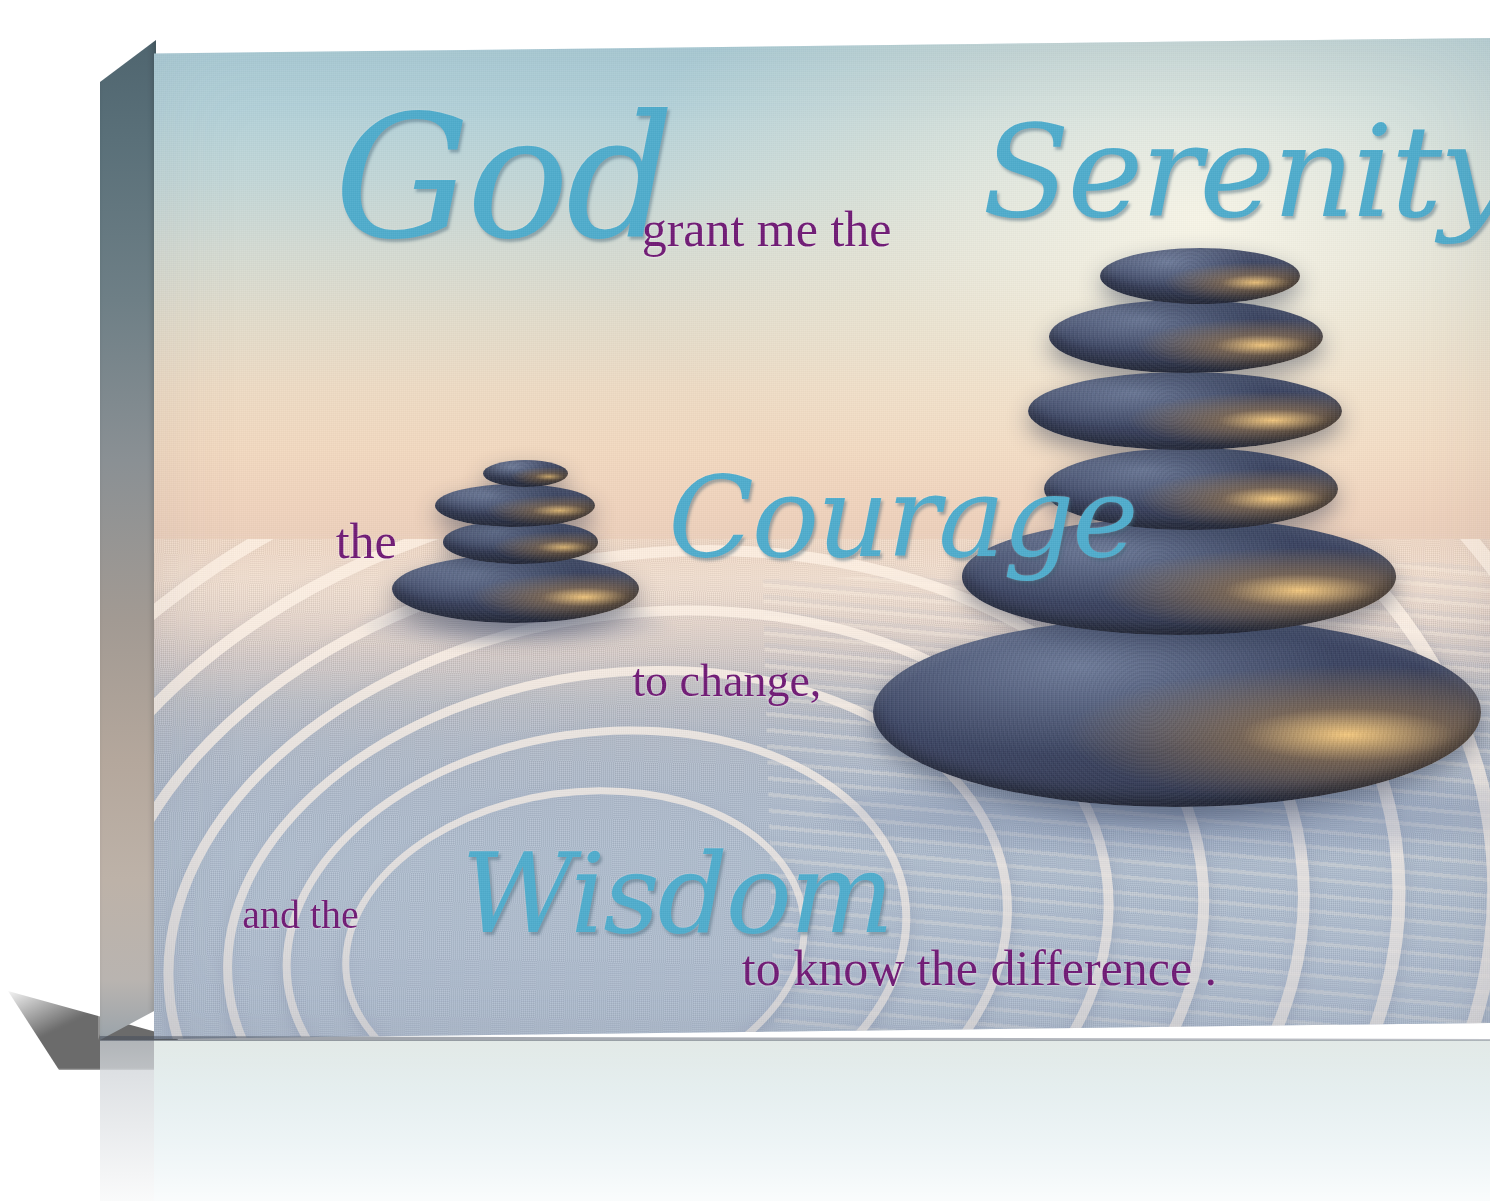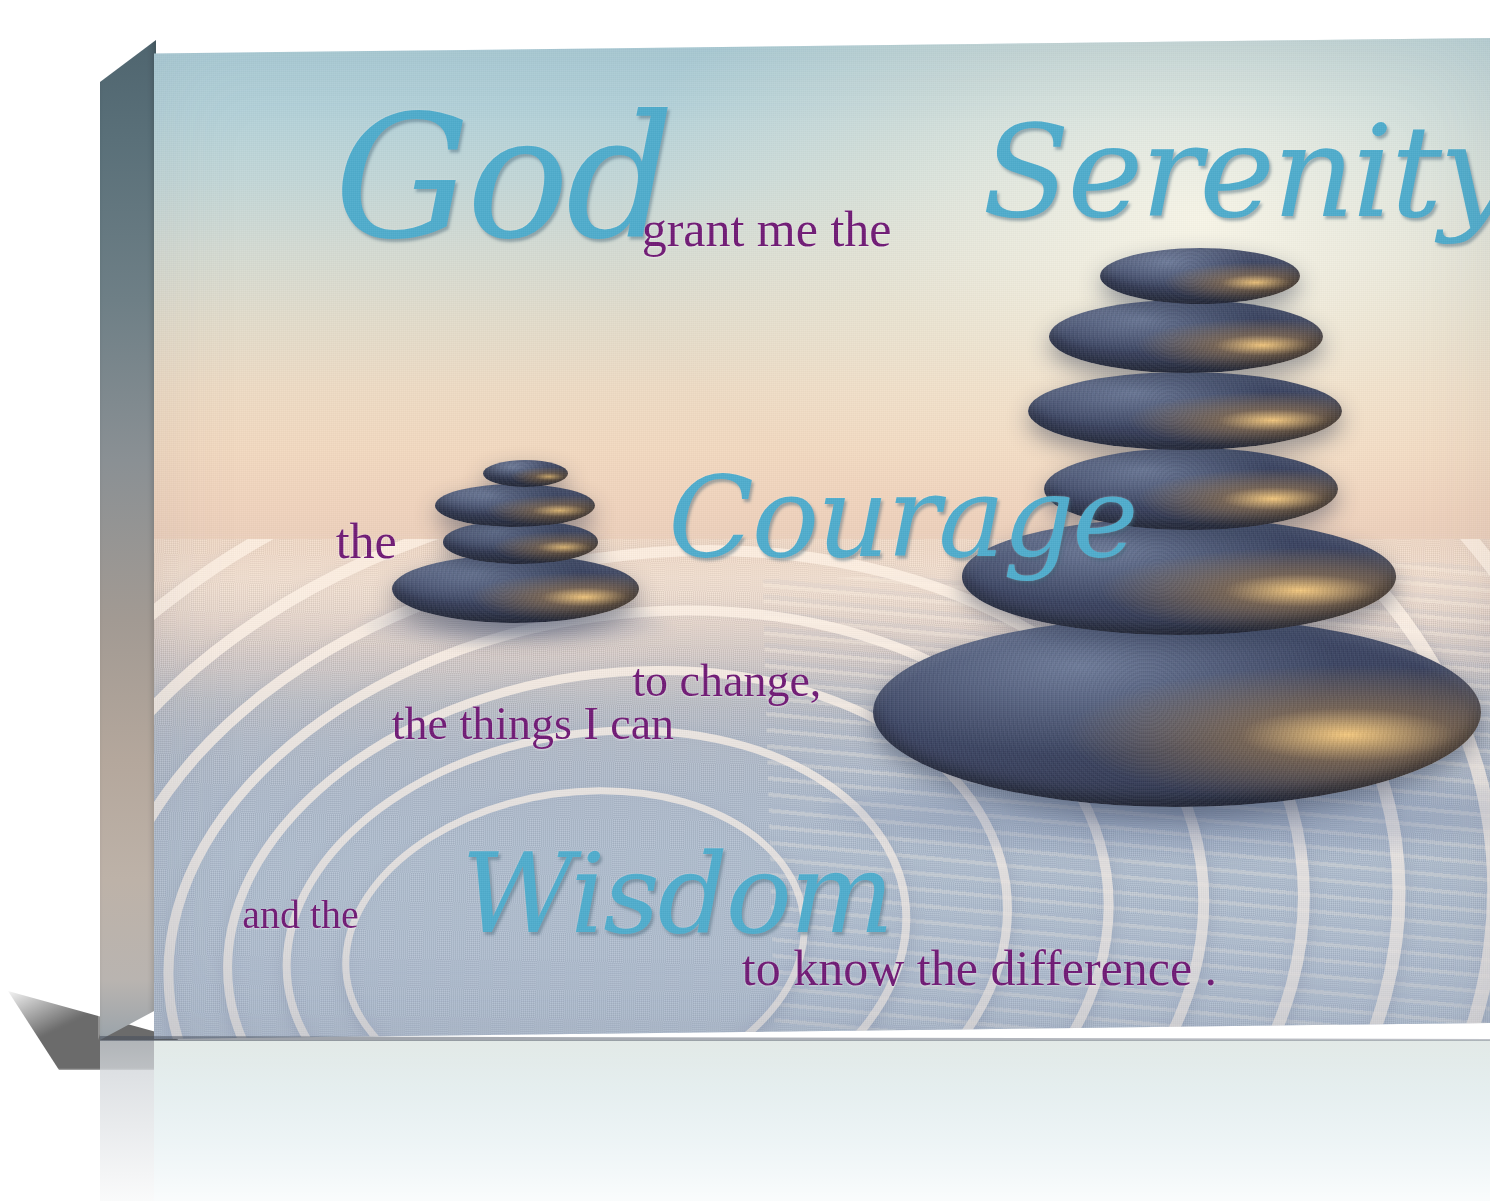--- a/index.html
+++ b/index.html
@@ -217,21 +217,20 @@
     <div class="stone" id="bigS3"></div>
     <div class="stone" id="bigS2"></div>
     <div class="stone" id="bigS1"></div>
 
     <div class="txt script" id="t-god">God</div>
     <div class="txt plain" id="t-grant">grant me the</div>
     <div class="txt script" id="t-serenity">Serenity</div>
     <div class="txt plain" id="t-the">the</div>
     <div class="txt plain" id="t-tochange">to change,</div>
     <div class="txt script" id="t-courage">Courage</div>
-    <div class="txt plain" id="t-thingsican">the things I can</div>
     <div class="txt plain" id="t-andthe">and the</div>
     <div class="txt script" id="t-wisdom">Wisdom</div>
     <div class="txt plain" id="t-know">to know the difference .</div>
 
     <div class="weave"></div>
     <div class="vignette"></div>
   </div>
 
   <div id="refl-edge"></div>
   <div id="reflection">

